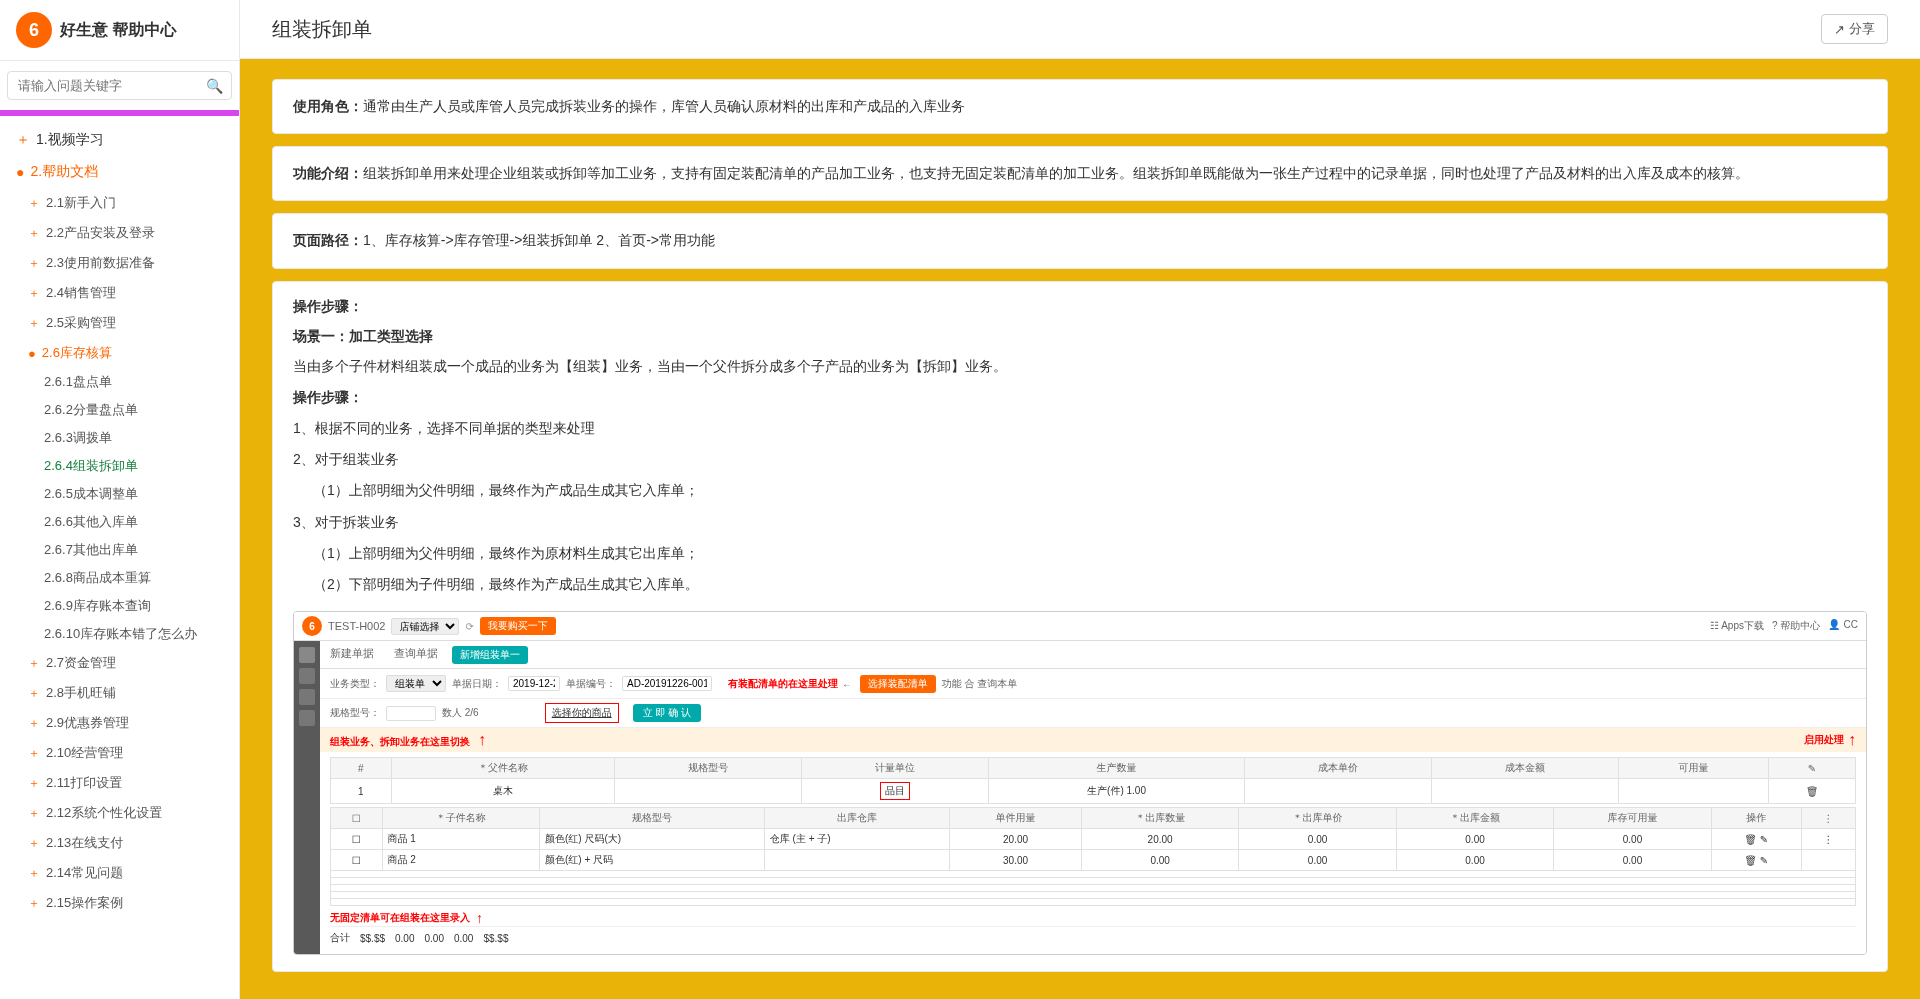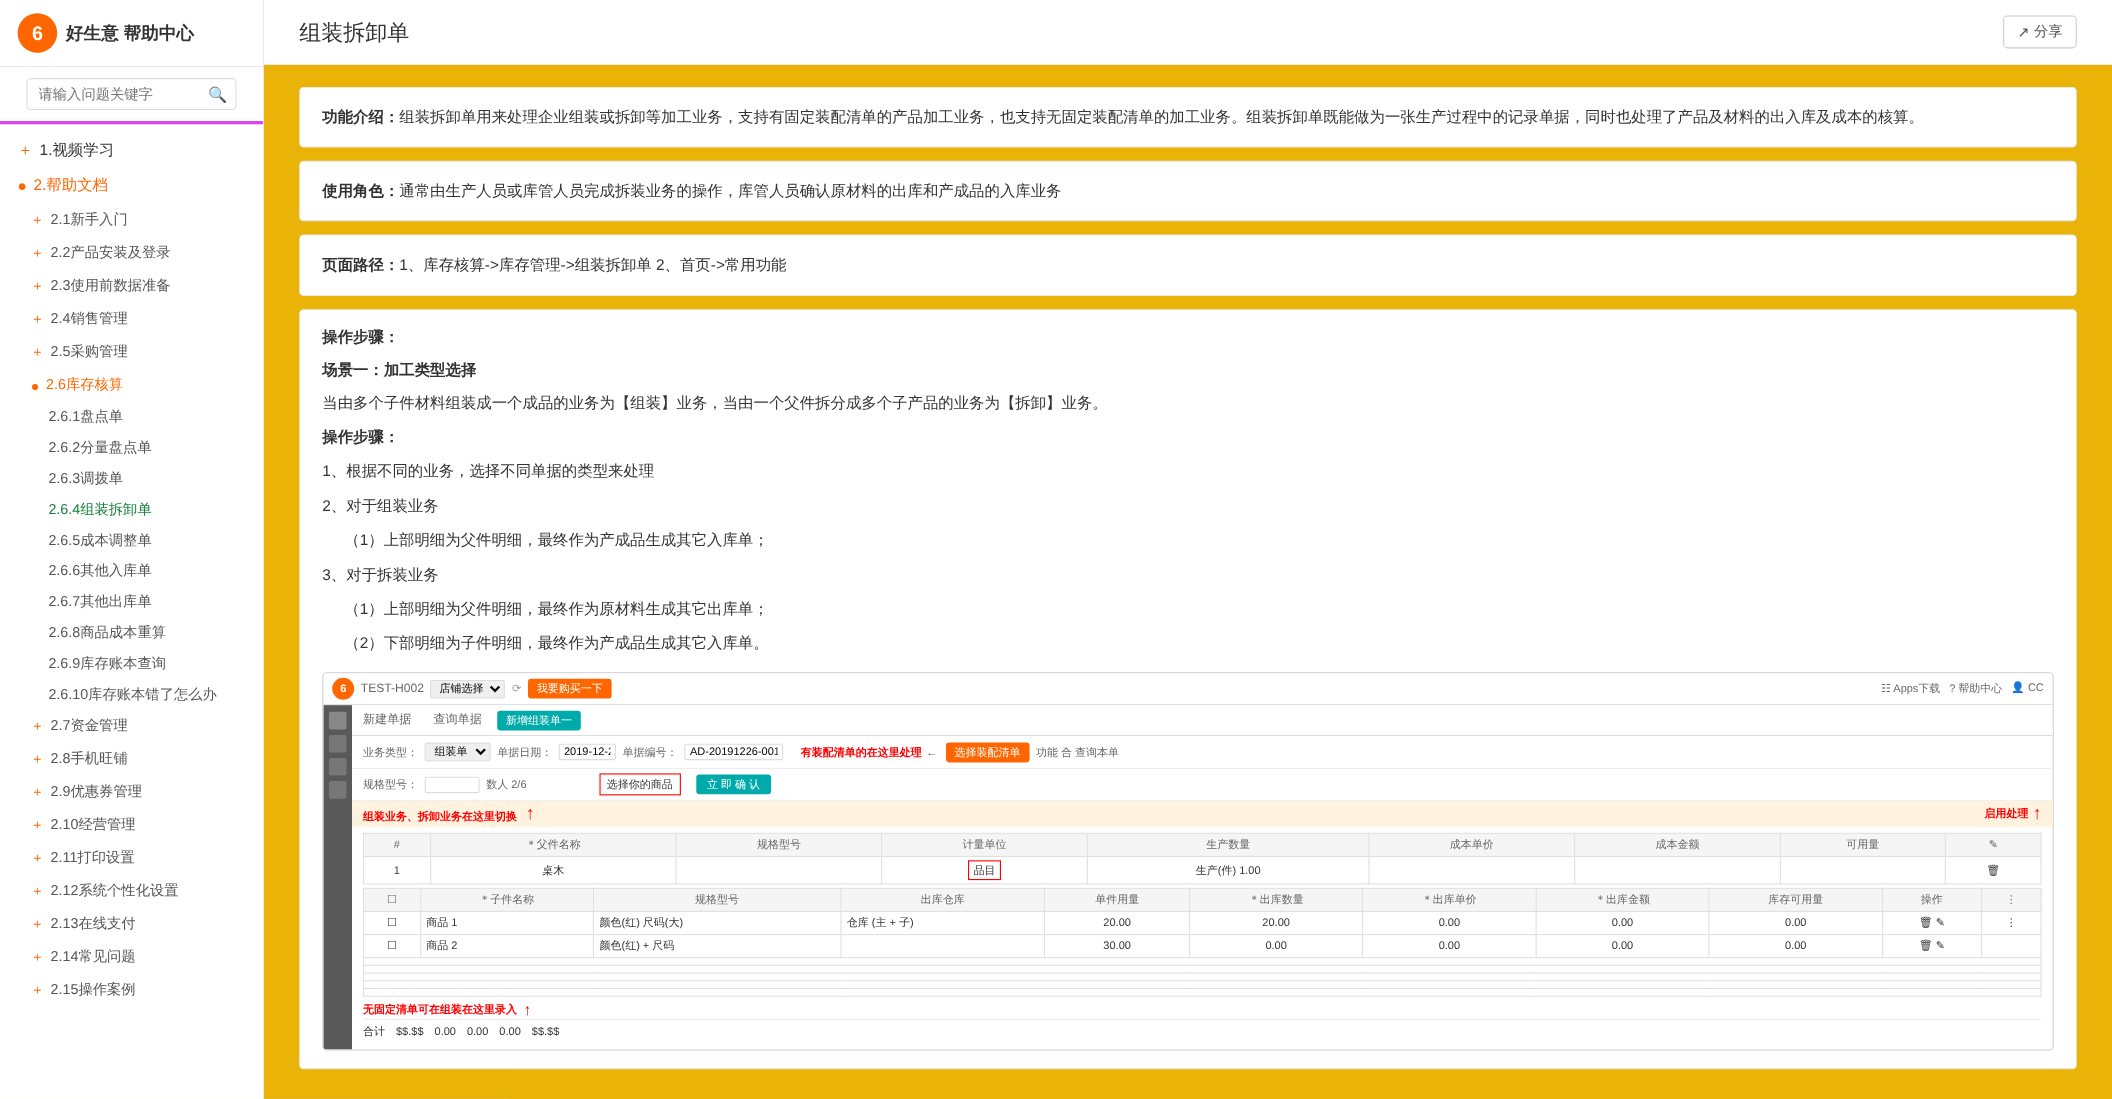--- a/index.html
+++ b/index.html
@@ -3,21 +3,21 @@
   <meta charset="utf-8">
   <style>
     * { box-sizing: border-box; margin: 0; padding: 0; }
     body { font-family: 'Microsoft YaHei', '微软雅黑', Arial, sans-serif; font-size: 14px; color: #333; background: #f5f5f5; display: flex; height: 100vh; overflow: hidden; }
 
     
     .sidebar { width: 240px; min-width: 240px; background: #fff; border-right: 1px solid #e8e8e8; display: flex; flex-direction: column; overflow: hidden; }
     .sidebar-header { padding: 12px 16px; border-bottom: 1px solid #e8e8e8; display: flex; align-items: center; gap: 8px; background: #fff; }
     .logo-circle { width: 36px; height: 36px; background: #f60; border-radius: 50%; display: flex; align-items: center; justify-content: center; color: #fff; font-size: 18px; font-weight: bold; flex-shrink: 0; }
     .logo-text { font-size: 16px; font-weight: bold; color: #333; }
-    .sidebar-search { padding: 10px 24px; border-bottom: 3px solid #d946ef; }
+    .sidebar-search { padding: 10px 7px; border-bottom: 6px solid #d946ef; }
     .sidebar-search input { width: 100%; border: 1px solid #ddd; border-radius: 4px; padding: 6px 30px 6px 10px; font-size: 13px; color: #999; outline: none; }
     .sidebar-search-wrap { position: relative; }
     .search-icon-btn { position: absolute; right: 8px; top: 50%; transform: translateY(-50%); color: #aaa; font-size: 14px; cursor: pointer; background: none; border: none; }
     .sidebar-nav { flex: 1; overflow-y: auto; padding: 8px 0; }
     .nav-group { }
     .nav-group-title { display: flex; align-items: center; gap: 6px; padding: 7px 16px; cursor: pointer; font-size: 14px; color: #333; }
     .nav-group-title .plus-icon { color: #f60; font-size: 14px; }
     .nav-group-title .minus-icon { color: #f60; font-size: 14px; }
     .nav-group.active > .nav-group-title { color: #f60; }
     .nav-sub { padding-left: 0; }
@@ -206,27 +206,27 @@
     <button class="share-btn">
       <span>↗</span>
       <span>分享</span>
     </button>
   </div>
 
   <div class="main-body">
 
     <div class="info-block">
       <p>
-        <span class="bold">功能介绍：</span><span>组装拆卸单用来处理企业组装或拆卸等加工业务，支持有固定装配清单的产品加工业务，也支持无固定装配清单的加工业务。组装拆卸单既能做为一张生产过程中的记录单据，同时也处理了产品及材料的出入库及成本的核算。</span>
+        <span class="bold">使用角色：</span><span>通常由生产人员或库管人员完成拆装业务的操作，库管人员确认原材料的出库和产成品的入库业务</span>
       </p>
     </div>
 
     <div class="info-block">
       <p>
-        <span class="bold">使用角色：</span><span>通常由生产人员或库管人员完成拆装业务的操作，库管人员确认原材料的出库和产成品的入库业务</span>
+        <span class="bold">功能介绍：</span><span>组装拆卸单用来处理企业组装或拆卸等加工业务，支持有固定装配清单的产品加工业务，也支持无固定装配清单的加工业务。组装拆卸单既能做为一张生产过程中的记录单据，同时也处理了产品及材料的出入库及成本的核算。</span>
       </p>
     </div>
 
     <div class="info-block">
       <p>
         <span class="bold">页面路径：</span><span>1、库存核算-&gt;库存管理-&gt;组装拆卸单 2、首页-&gt;常用功能</span>
       </p>
     </div>
 
     <div class="content-section">
@@ -291,21 +291,21 @@
                 </div>
                 <span style="font-size:10px;color:#666;">功能 合 查询本单</span>
               </div>
 
               <div style="display:flex;align-items:center;gap:6px;padding:4px 10px;border-bottom:1px solid #eee;background:#fff;">
                 <span style="font-size:10px;color:#666;">规格型号：</span>
                 <input type="text" style="font-size: 10px; border: 1px solid rgb(221, 221, 221); border-radius: 2px; padding: 1px 4px; width: 50px;">
                 <span style="font-size:10px;color:#666;">数人 2/6</span>
 
                 <div style="margin-left:60px;position:relative;">
-                  <div style="border:1px solid red;padding:2px 6px;font-size:10px;">
+                  <div style="border:1px solid red;padding:2px 6px;font-size:10px;text-decoration:underline;">
                     <span>选择你的商品</span>
                   </div>
                 </div>
                 <button style="background:#00aaaa;color:#fff;border:none;border-radius:3px;padding:2px 10px;font-size:10px;cursor:pointer;margin-left:8px;">立 即 确 认</button>
               </div>
 
               <div style="display:flex;align-items:flex-end;gap:8px;padding:3px 10px;background:#fff3e0;">
                 <span style="font-size:10px;color:red;font-weight:bold;">组装业务、拆卸业务在这里切换</span>
                 <span style="font-size:16px;color:red;">↑</span>
                 <div style="margin-left:auto;display:flex;align-items:center;gap:4px;">

